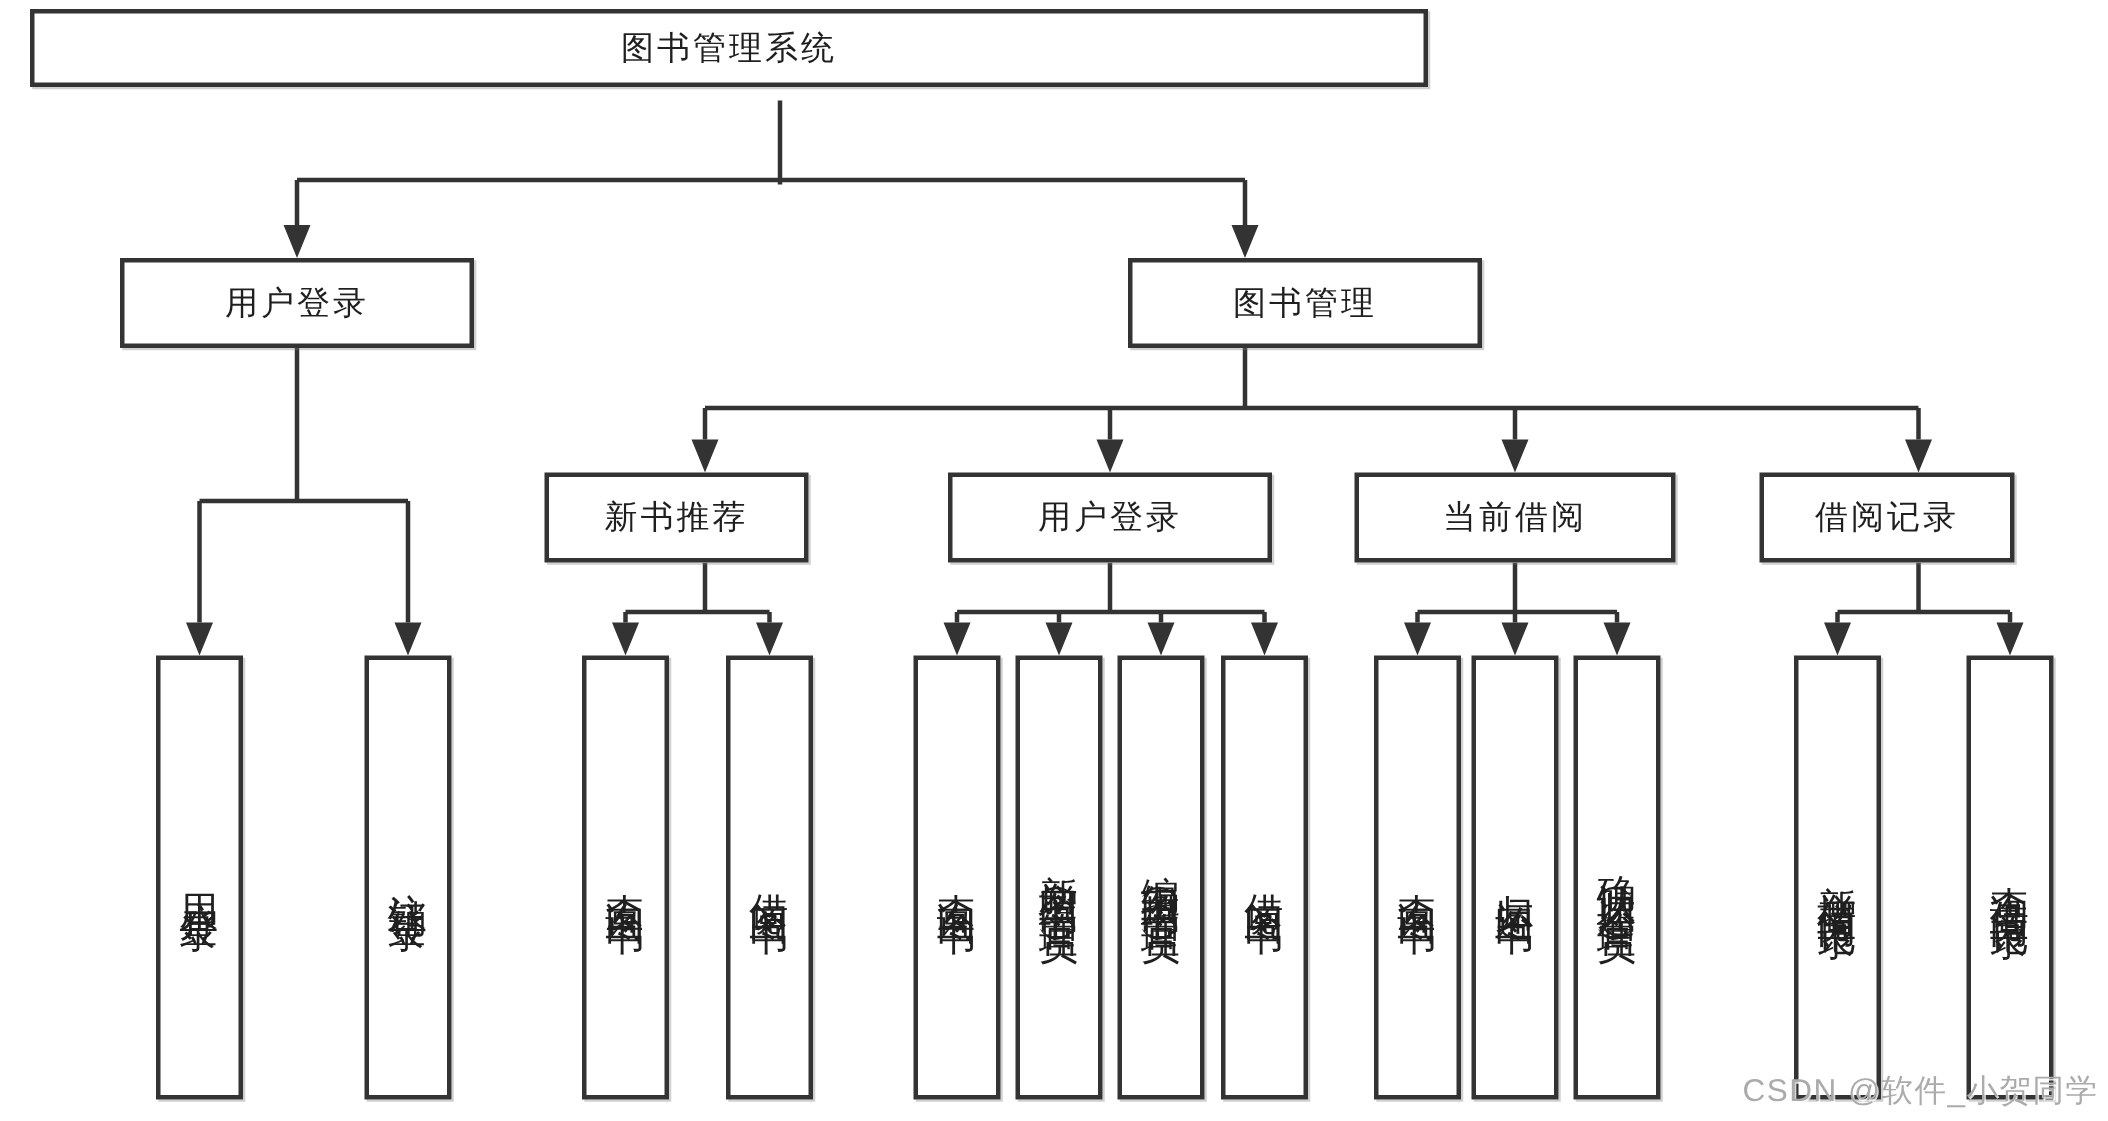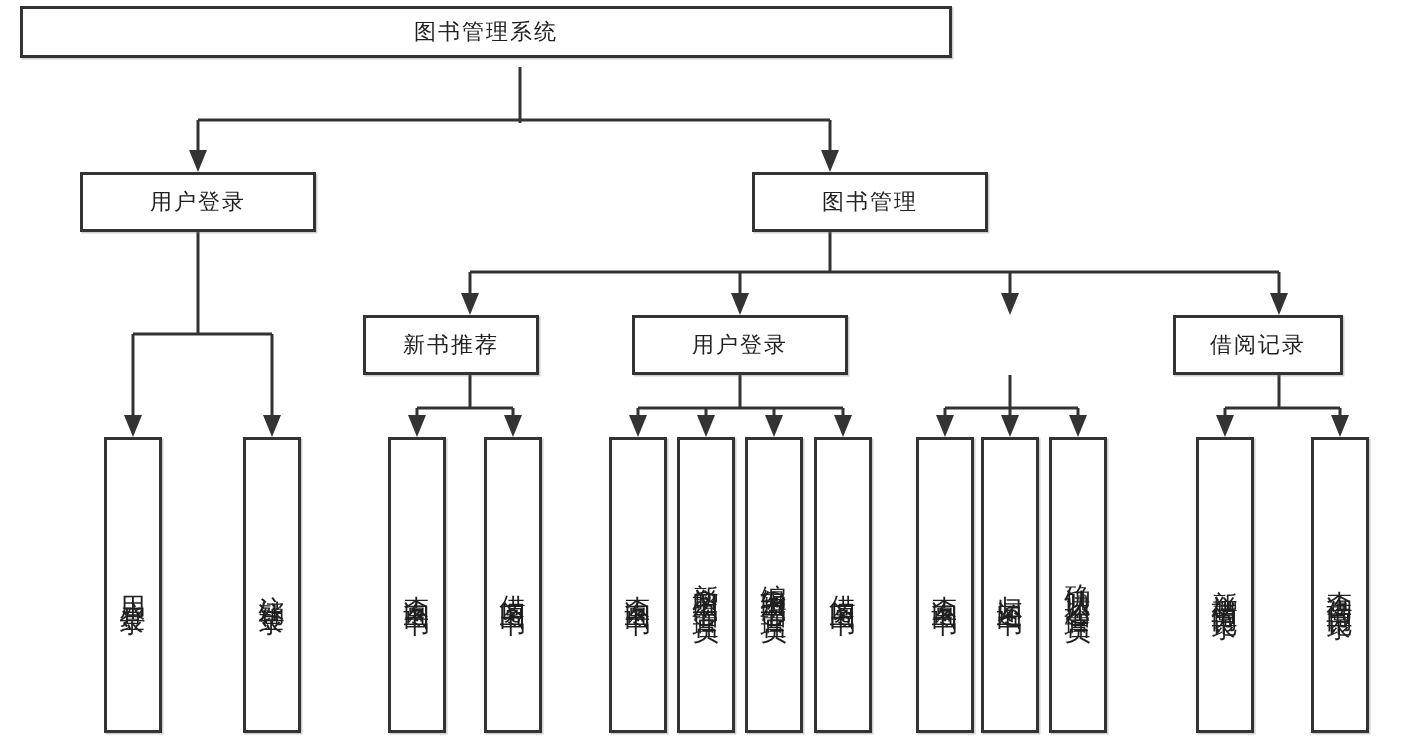--- a/index.html
+++ b/index.html
@@ -143,20 +143,23 @@
   <div class="node l2b">
     <span class="hlabel">图书管理</span>
   </div>
 
   <div class="node l3 l3-1">
     <span class="hlabel">新书推荐</span>
   </div>
   <div class="node l3 l3-2">
     <span class="hlabel">用户登录</span>
   </div>
+  <div class="node l3 l3-3">
+    <span class="hlabel">当前借阅</span>
+  </div>
   <div class="node l3 l3-4">
     <span class="hlabel">借阅记录</span>
   </div>
 
   <div class="node leaf lf-1">
     <span class="vlabel">用户登录</span>
   </div>
   <div class="node leaf lf-2">
     <span class="vlabel">注销登录</span>
   </div>
@@ -191,14 +194,15 @@
     <span class="vlabel">确认归还（管理员）</span>
   </div>
 
   <div class="node leaf lf-12">
     <span class="vlabel">新增借阅记录</span>
   </div>
   <div class="node leaf lf-13">
     <span class="vlabel">查询借阅记录</span>
   </div>
 
+  <div class="watermark">CSDN @软件_小贺同学</div>
 
 </div>
 
 </body></html>

